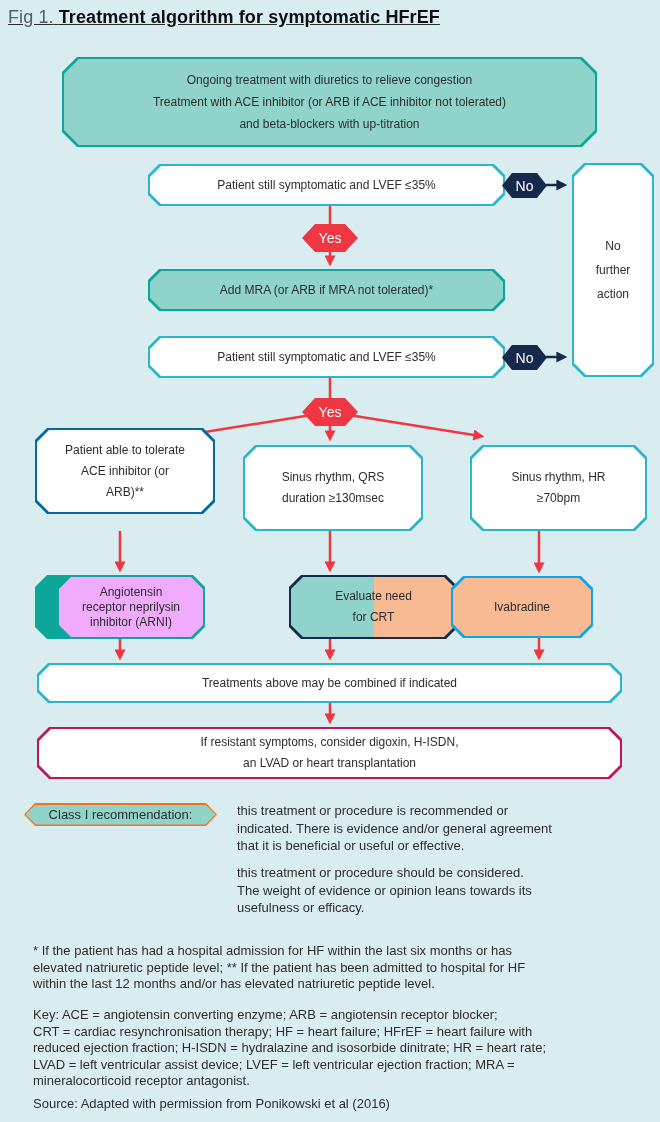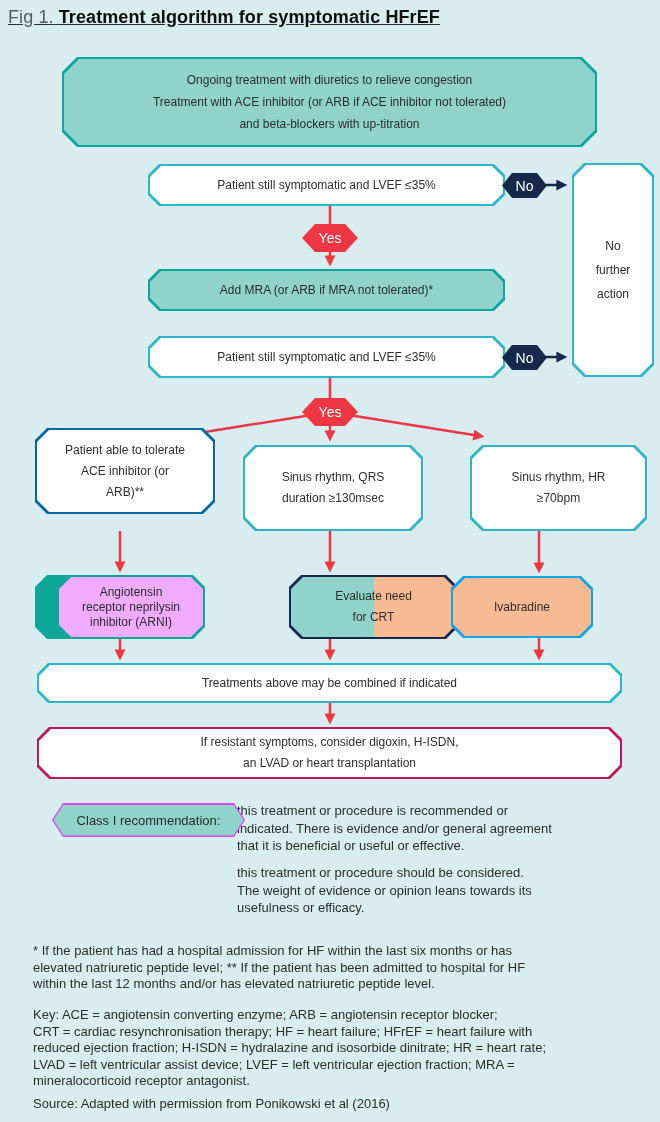--- a/index.html
+++ b/index.html
@@ -135,21 +135,21 @@
 
   <div class="box oct" style="left:37px; top:663px; width:585px; height:40px; --c:11px; background:#2bb6c9;">
     <div class="box-in oct" style="background:#ffffff;">Treatments above may be combined if indicated</div>
   </div>
 
   <div class="box oct" style="left:37px; top:727px; width:585px; height:52px; --c:12px; background:#be185d;">
     <div class="box-in oct" style="background:#ffffff;">If resistant symptoms, consider digoxin, H-ISDN,
 an LVAD or heart transplantation</div>
   </div>
 
-  <div class="box legend-badge oct hex" style="left:52px; top:803px; width:193px; height:34px; background:#d946ef;">
+  <div class="box legend-badge oct hex" style="left:24px; top:803px; width:193px; height:23px; background:#f97316;">
     <div class="box-in hex" style="inset:1.5px; background:#8fd3cb; --p:10px;">Class I recommendation:</div>
   </div>
   <div class="legend-text" style="left:237px; top:802px; width:420px;">this treatment or procedure is recommended or
 indicated. There is evidence and/or general agreement
 that it is beneficial or useful or effective.</div>
 
   <div class="legend-text" style="left:237px; top:864px; width:420px;">this treatment or procedure should be considered.
 The weight of evidence or opinion leans towards its
 usefulness or efficacy.</div>
 

